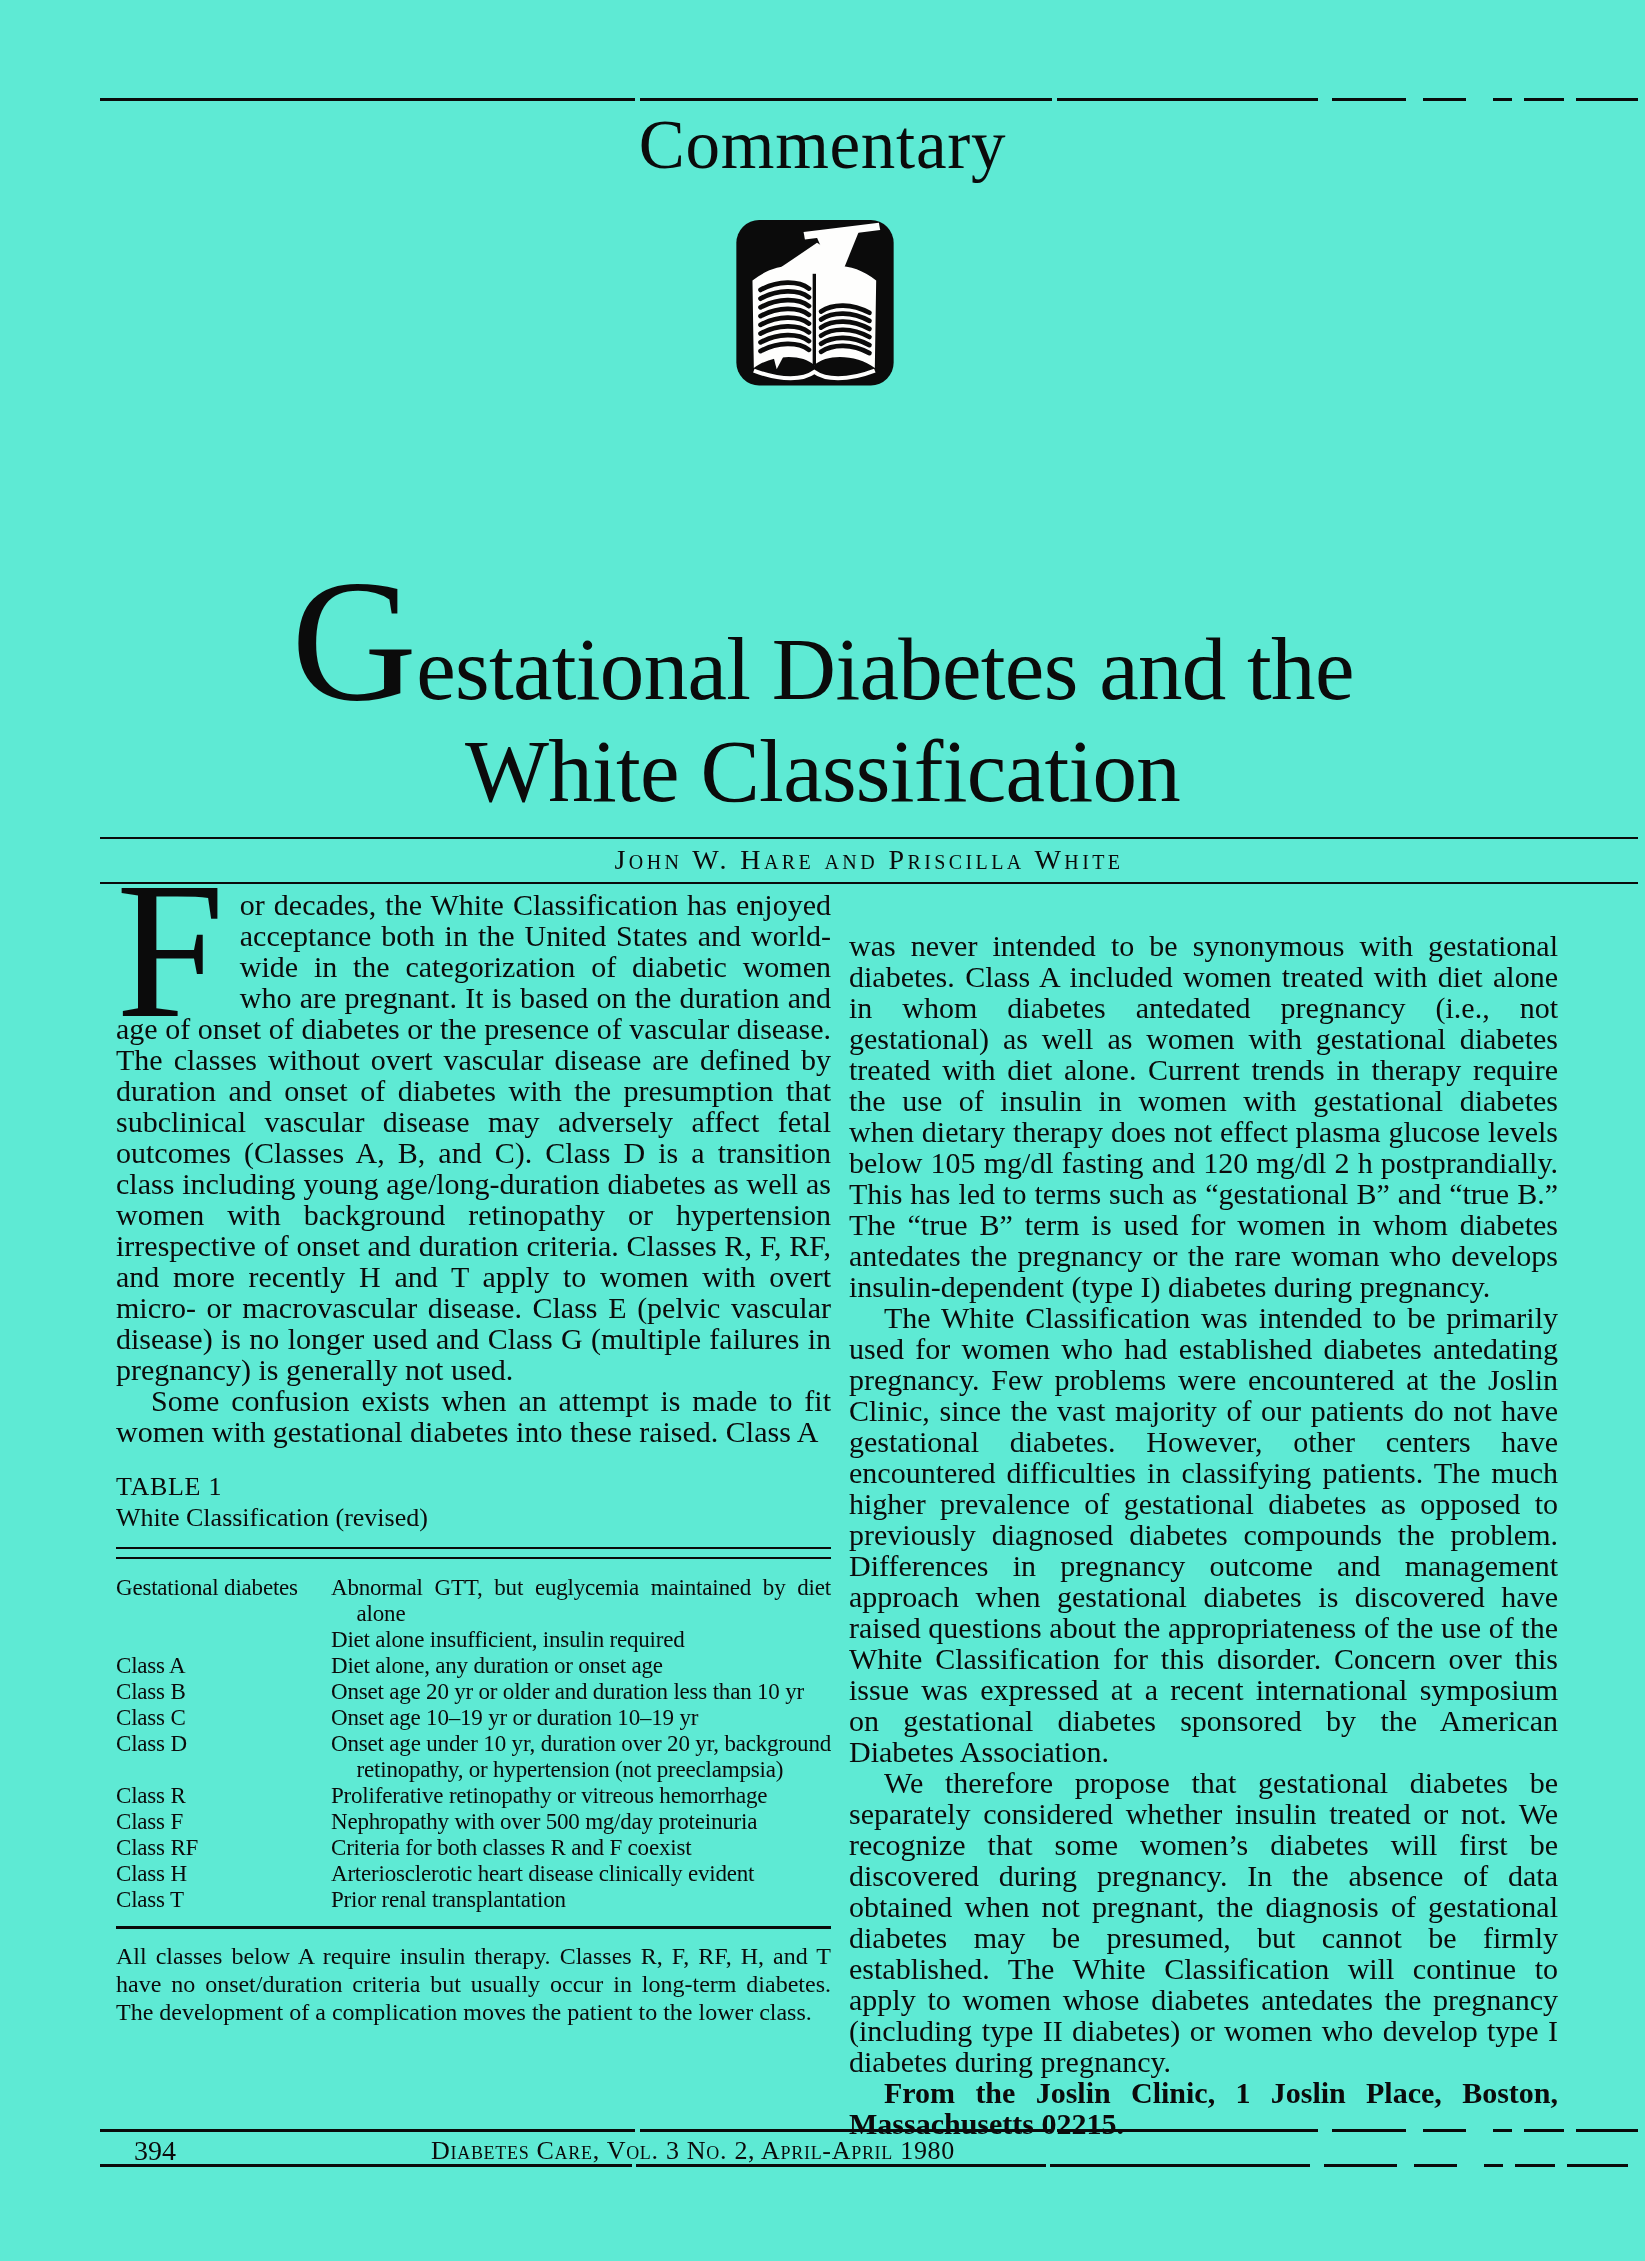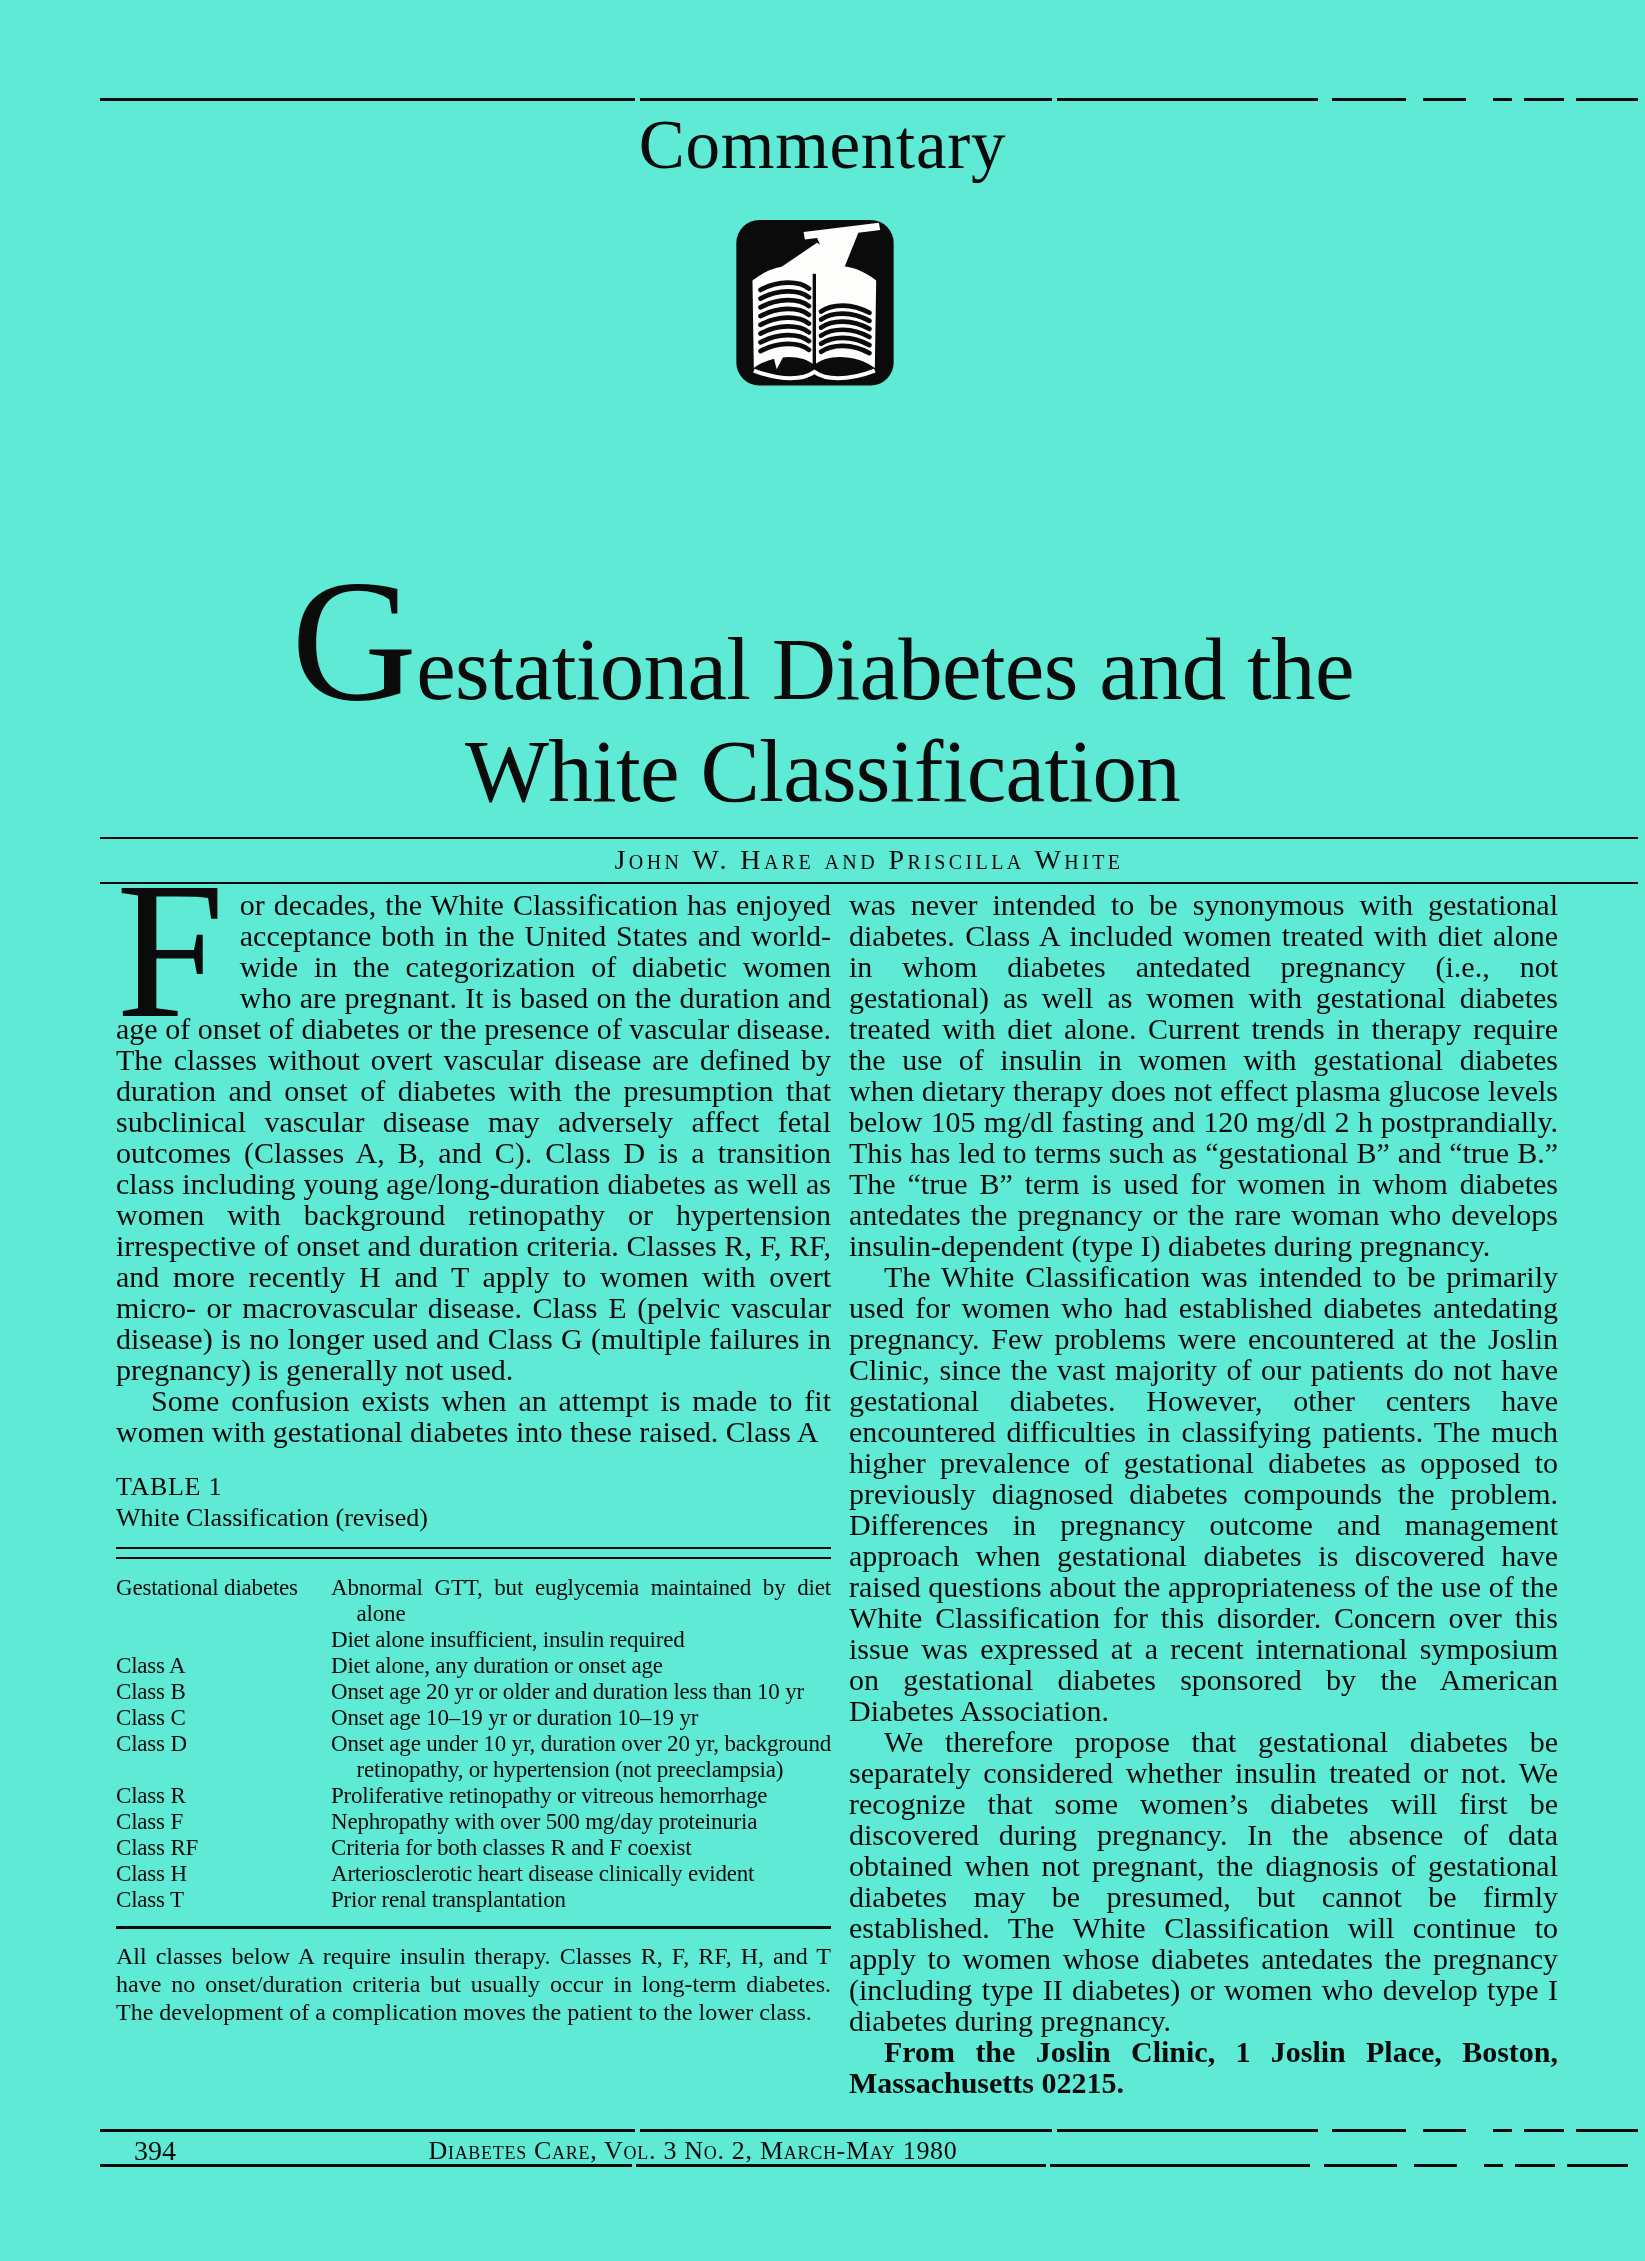--- a/index.html
+++ b/index.html
@@ -42,21 +42,21 @@
     border-top:2.7px solid #0b0b0b; border-bottom:2.7px solid #0b0b0b;
     padding:4.7px 0 6px; text-align:center;
   }
   .byline-text { font-variant:small-caps; font-size:28px; letter-spacing:3.4px; }
   
   .col {
     position:absolute; top:889px;
     font-size:30px; line-height:31px; text-align:justify;
   }
   .col-left  { left:116px;  width:715px; }
-  .col-right { left:849px; width:709px; }
+  .col-right { left:849px; width:709px;margin-top:41px; }
   .col p { margin:0; }
   .col p.indent { text-indent:35px; }
   .dropF {
     float:left; width:113px; font-size:195px; line-height:122px;
     text-align:left; text-indent:0; margin-right:10.8px;
   }
   .affiliation { margin-top:34px; font-weight:bold; }
   
   .table-block { position:absolute; left:116px; top:1471px; width:715px; }
   .table-label   { font-size:26px; line-height:31px; letter-spacing:0.7px; }
@@ -191,18 +191,18 @@
   <div class="col col-right">
     <p>was never intended to be synonymous with gestational diabetes. Class A included women treated with diet alone in whom diabetes antedated pregnancy (i.e., not gestational) as well as women with gestational diabetes treated with diet alone. Current trends in therapy require the use of insulin in women with gestational diabetes when dietary therapy does not effect plasma glucose levels below 105 mg/dl fasting and 120 mg/dl 2 h postprandially. This has led to terms such as “gestational B” and “true B.” The “true B” term is used for women in whom diabetes antedates the pregnancy or the rare woman who develops insulin-dependent (type I) diabetes during pregnancy.</p>
     <p class="indent">The White Classification was intended to be primarily used for women who had established diabetes antedating pregnancy. Few problems were encountered at the Joslin Clinic, since the vast majority of our patients do not have gestational diabetes. However, other centers have encountered difficulties in classifying patients. The much higher prevalence of gestational diabetes as opposed to previously diagnosed diabetes compounds the problem. Differences in pregnancy outcome and management approach when gestational diabetes is discovered have raised questions about the appropriateness of the use of the White Classification for this disorder. Concern over this issue was expressed at a recent international symposium on gestational diabetes sponsored by the American Diabetes Association.</p>
     <p class="indent">We therefore propose that gestational diabetes be separately considered whether insulin treated or not. We recognize that some women’s diabetes will first be discovered during pregnancy. In the absence of data obtained when not pregnant, the diagnosis of gestational diabetes may be presumed, but cannot be firmly established. The White Classification will continue to apply to women whose diabetes antedates the pregnancy (including type II diabetes) or women who develop type I diabetes during pregnancy.</p>
     <p class="affiliation indent">From the Joslin Clinic, 1 Joslin Place, Boston, Massachusetts 02215.</p>
   </div>
 
   <div class="rule footer-rule1 dashy"></div>
   <div class="footer-row">
     <span class="page-number">394</span>
-    <span class="journal-line">Diabetes Care, Vol. 3 No. 2, March-May 1980</span>
+    <span class="journal-line">Diabetes Care, Vol. 3 No. 2, April-April 1980</span>
   </div>
   <div class="rule footer-rule2 dashy"></div>
 
 </div>
 
 
 </body></html>

